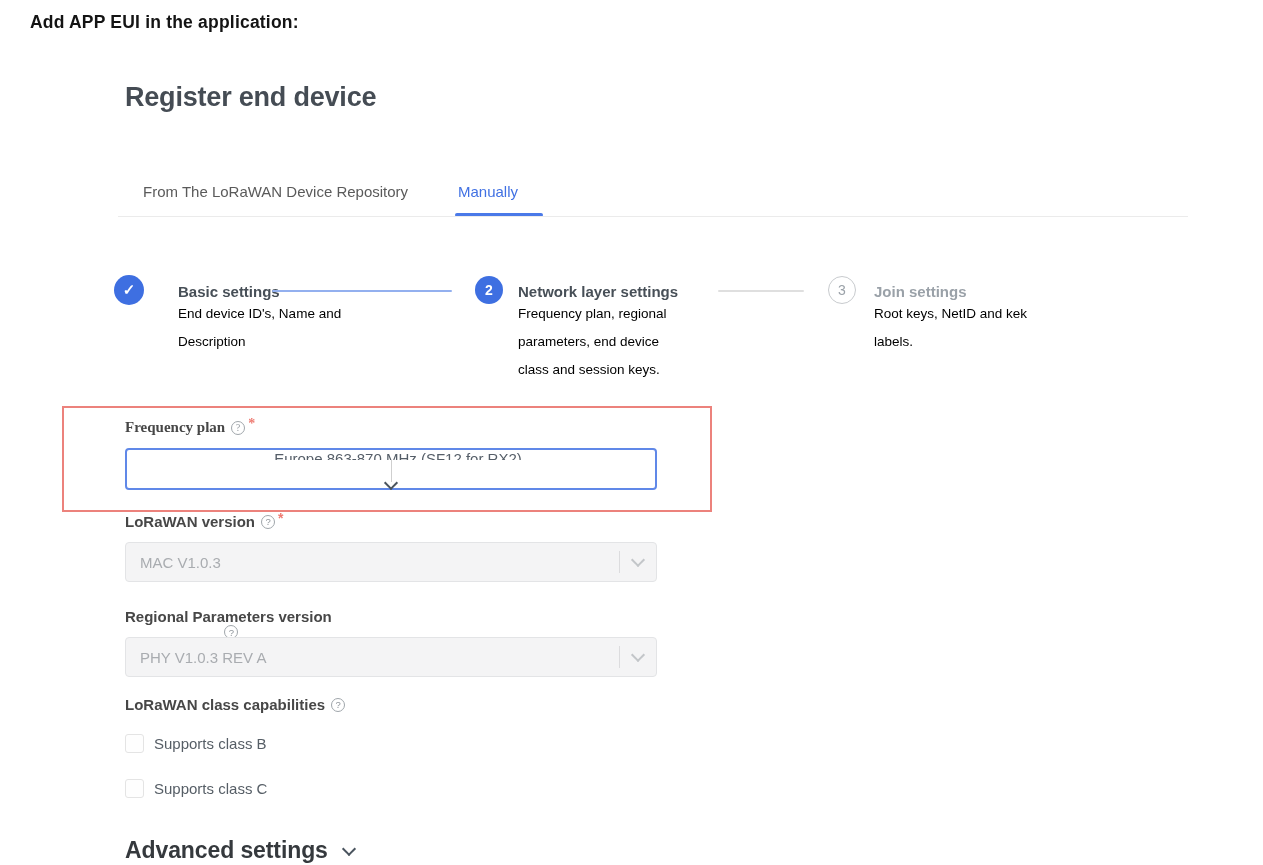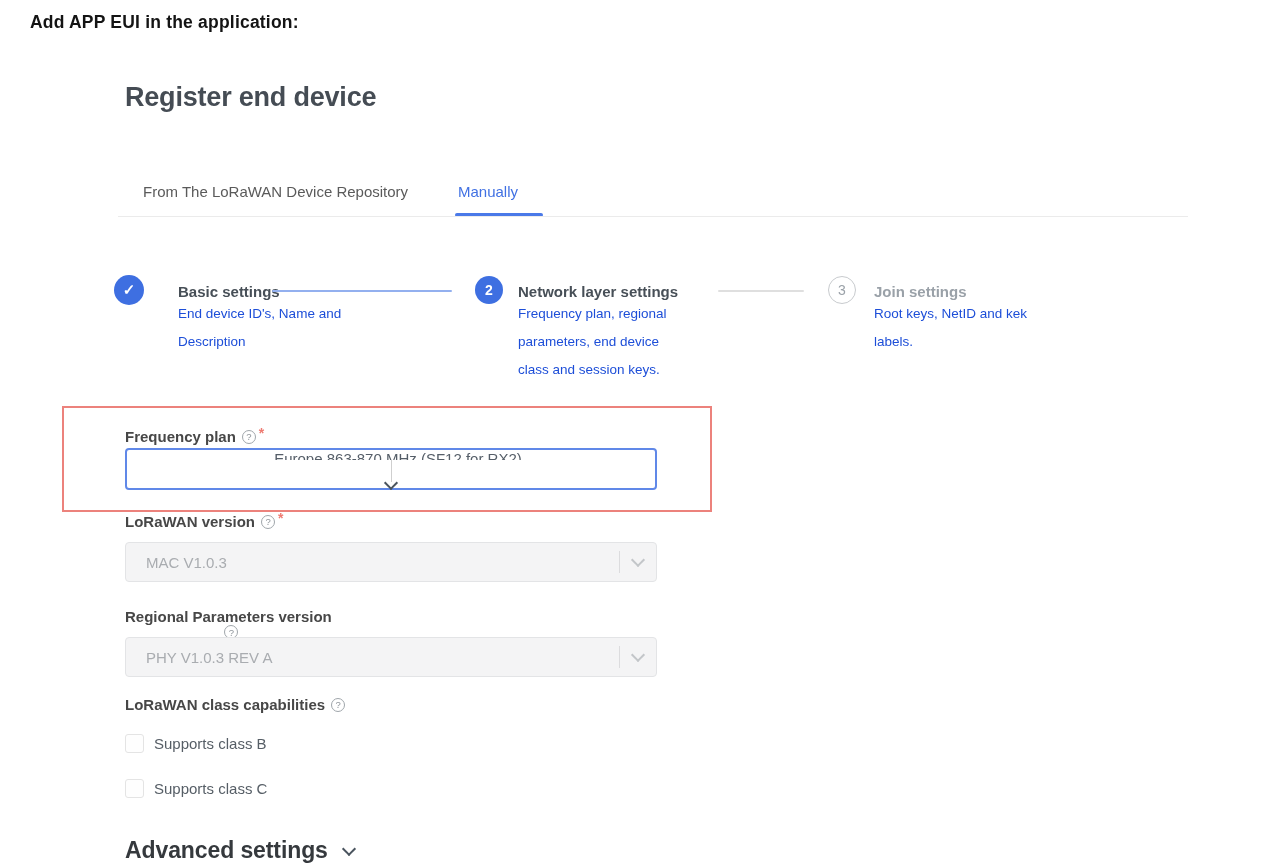--- a/index.html
+++ b/index.html
@@ -24,41 +24,41 @@
   
   .step-circle{width:30px;height:30px;border-radius:50%;display:flex;align-items:center;justify-content:center;
                font-size:14px;font-weight:700;box-sizing:border-box;}
   .step-circle.completed{left:114px;top:275px;background:#3e6fe1;color:#ffffff;font-size:15px;}
   .step-circle.active{left:475px;top:276px;width:28px;height:28px;background:#3e6fe1;color:#ffffff;}
   .step-circle.upcoming{left:828px;top:276px;width:28px;height:28px;background:#ffffff;border:1.5px solid #c8cbce;color:#9aa1a8;font-weight:400;}
   .step-title{top:283px;font-size:15px;font-weight:700;color:#474f57;white-space:nowrap;}
   .step-title.t1{left:178px;}
   .step-title.t2{left:518px;}
   .step-title.t3{left:874px;color:#9aa1a8;}
-  .step-desc{top:300px;font-size:13.5px;color:#1d4ed8;line-height:28px;}
+  .step-desc{top:300px;font-size:13.5px;color:#000000;line-height:28px;}
   .step-desc.d1{left:178px;width:200px;}
   .step-desc.d2{left:518px;width:168px;}
   .step-desc.d3{left:874px;width:180px;}
   .connector{height:2px;top:290px;border-radius:1px;}
   .connector.c1{left:272px;width:180px;background:#93b0ef;}
   .connector.c2{left:718px;width:86px;background:#dfdfdf;}
 
   
   .red-rect{left:62px;top:406px;width:650px;height:106px;border:2px solid #ec827c;box-sizing:border-box;}
 
   
   .field-label{font-size:15px;font-weight:700;color:#474747;white-space:nowrap;display:flex;align-items:center;}
   .help-icon{display:inline-flex;align-items:center;justify-content:center;width:14px;height:14px;margin-left:6px;
              border:1px solid #a0a6ab;border-radius:50%;font-size:9.5px;font-weight:400;color:#8d9399;box-sizing:border-box;cursor:pointer;}
   .req{color:#ee7b72;font-size:14px;font-weight:700;margin-left:3px;position:relative;top:-4px;}
 
   
   .select{width:532px;display:flex;align-items:center;box-sizing:border-box;border-radius:4px;background:#ffffff;cursor:pointer;}
   .select.focused{height:42px;border:2px solid #6088e8;}
-  .select.disabled{height:40px;border:1px solid #e3e4e6;background:#f4f4f5;cursor:default;padding-left:6px;}
+  .select.disabled{height:40px;border:1px solid #e3e4e6;background:#f4f4f5;cursor:default;}
   .select-value{flex:1;padding-left:14px;font-size:15px;color:#555e68;white-space:nowrap;overflow:hidden;}
   .select.disabled .select-value{color:#a9acb0;}
   .select-sep{width:1px;height:22px;background:#cfcfcf;}
   .select.disabled .select-sep{background:#dcdcde;}
   .select-chevron{width:36px;display:flex;align-items:center;justify-content:center;}
   .chev{display:inline-block;width:8px;height:8px;border-right:2px solid #4a545e;border-bottom:2px solid #4a545e;
         transform:rotate(45deg);margin-top:-4px;}
   .select.disabled .chev{border-color:#c3c6c9;}
 
   
@@ -95,21 +95,21 @@
   <div class="abs step-title t2">Network layer settings</div>
   <div class="abs step-desc d2">Frequency plan, regional parameters, end device class and session keys.</div>
   <div class="abs connector c2"></div>
 
   <div class="abs step-circle upcoming">3</div>
   <div class="abs step-title t3">Join settings</div>
   <div class="abs step-desc d3">Root keys, NetID and kek labels.</div>
 
   <div class="abs red-rect"></div>
 
-  <div class="abs field-label" style="left:125px;top:428px;">
+  <div class="abs field-label" style="left:125px;top:419px;font-family:Liberation Serif, serif;">
     <span>Frequency plan</span>
     <span class="help-icon">
         <span>?</span>
       </span>
     <span class="req">*</span>
   </div>
   <div class="abs select focused" style="left:125px;top:448px;flex-direction:column;">
     <span class="select-value">Europe 863-870 MHz (SF12 for RX2)</span>
     <span class="select-sep"></span>
     <span class="select-chevron">

